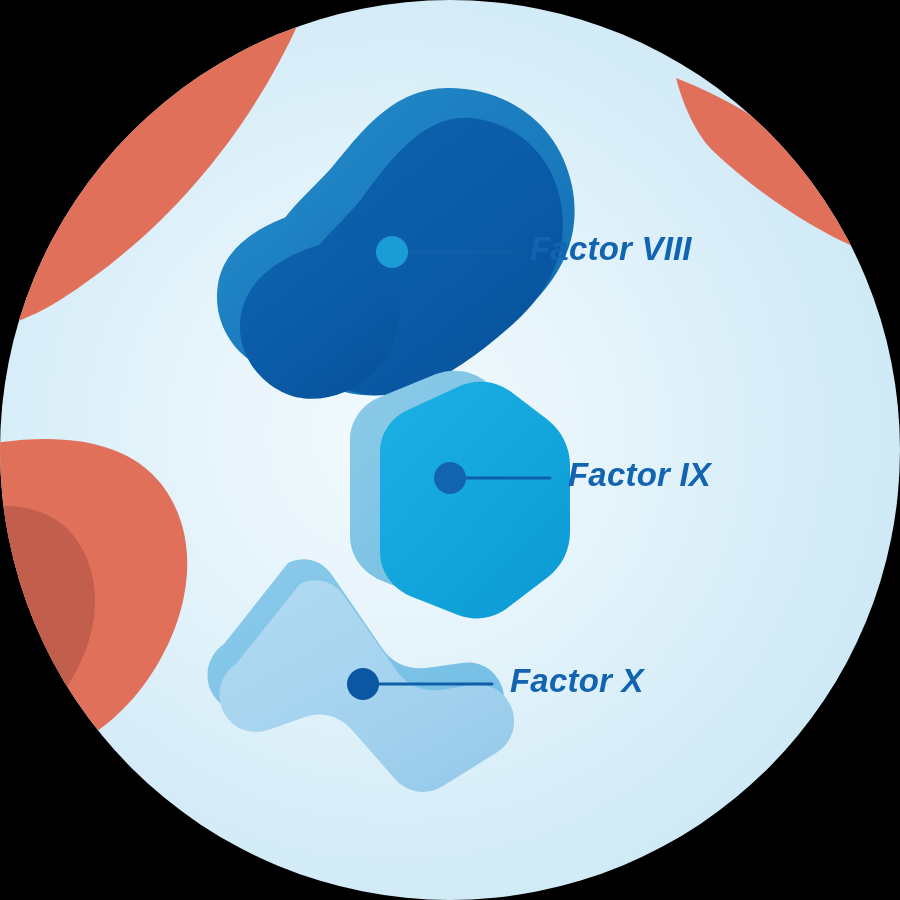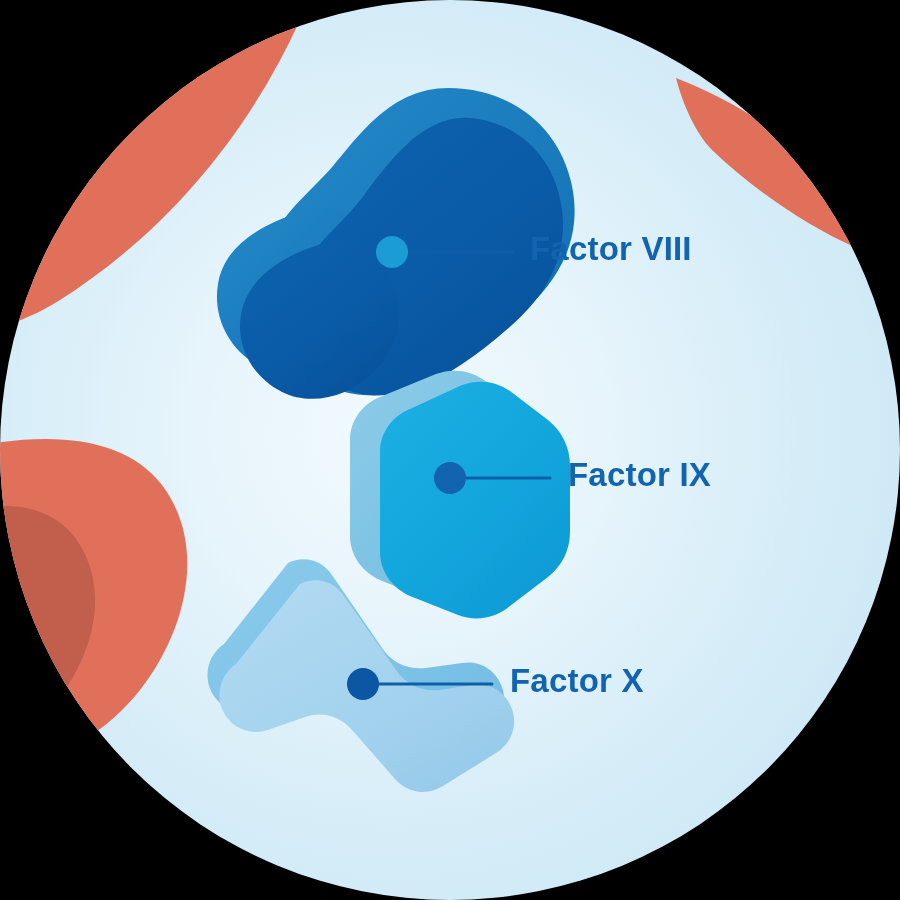--- a/index.html
+++ b/index.html
@@ -11,20 +11,21 @@
   body {
     width: 900px;
     height: 900px;
     overflow: hidden;
     font-family: "Liberation Sans", sans-serif;
   }
   #diagram-root {
     position: relative;
     width: 900px;
     height: 900px;
+    font-style: italic;
   }
   #diagram-svg {
     display: block;
     width: 900px;
     height: 900px;
   }
   .factor-label {
     font-family: "Liberation Sans", sans-serif;
     font-weight: bold;
     font-size: 33px;

